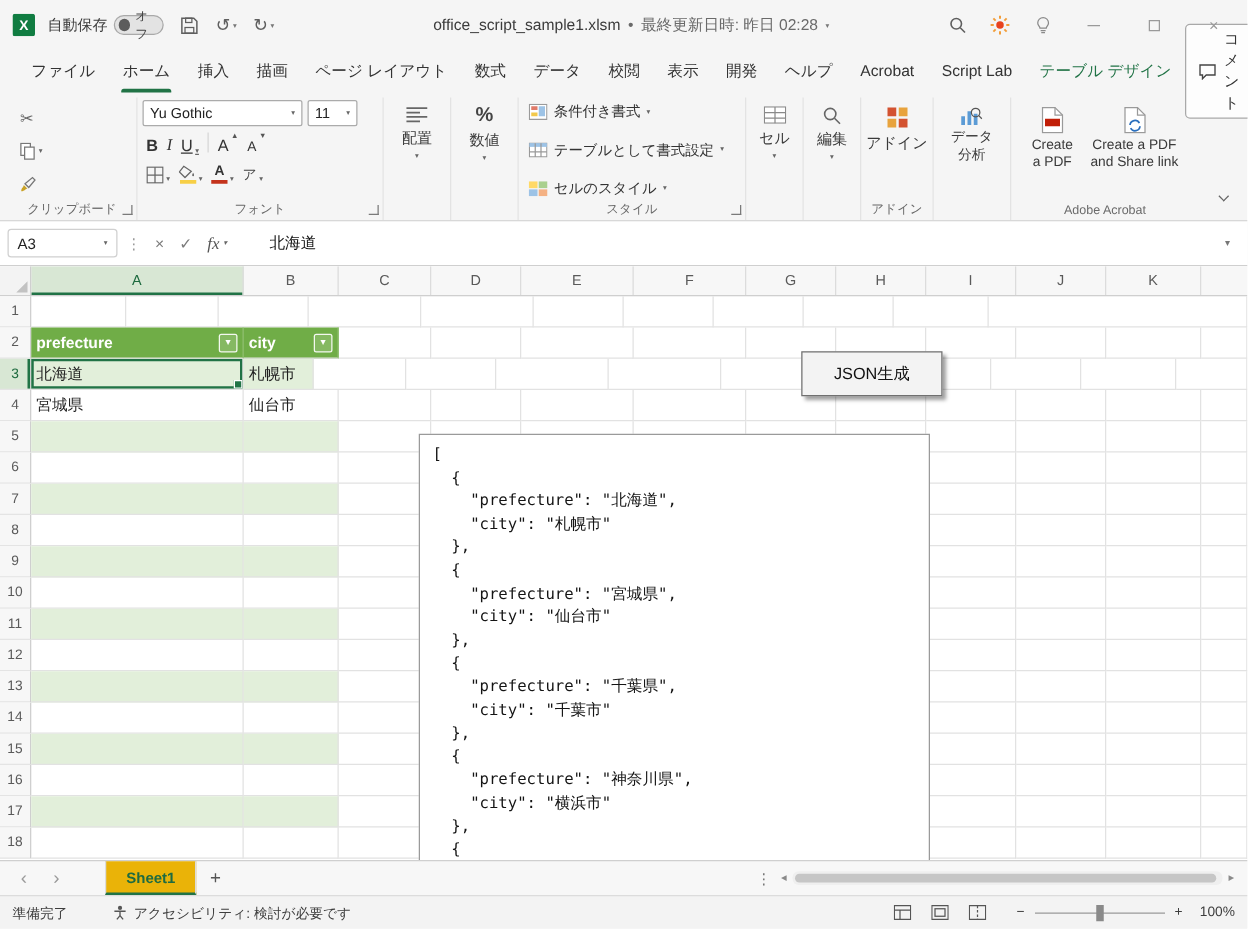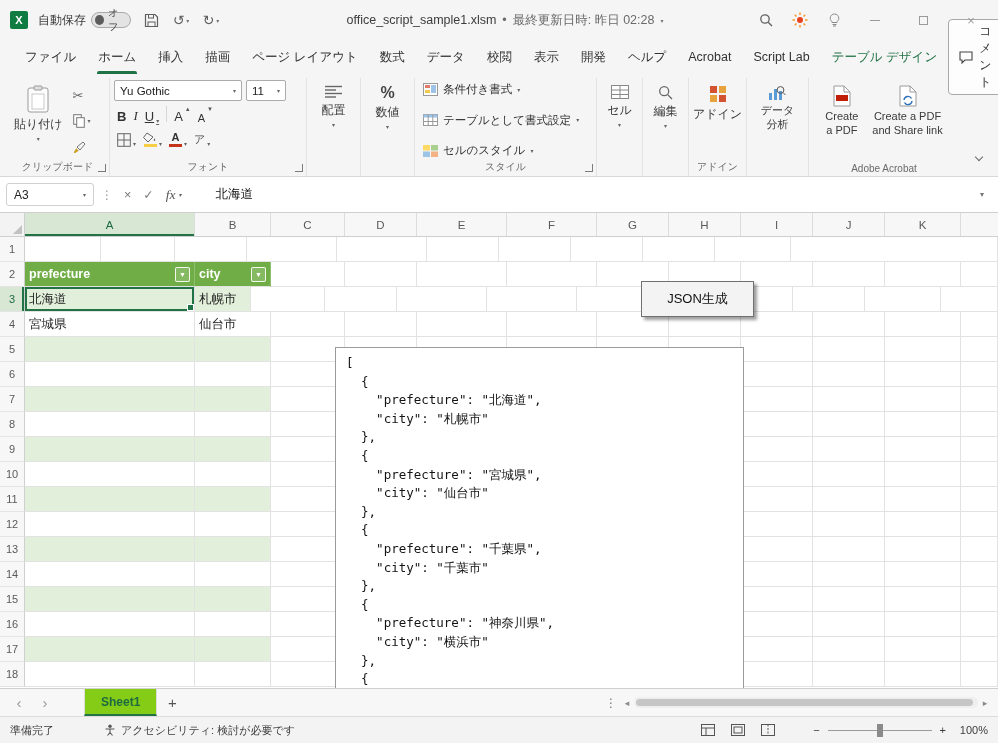--- a/index.html
+++ b/index.html
@@ -103,31 +103,31 @@
   .filter-btn{width:15px;height:15px;min-width:15px;border:1px solid rgba(255,255,255,.9);border-radius:2px;background:rgba(255,255,255,.15);color:#fff;font-size:7px;display:flex;align-items:center;justify-content:center}
   .cell.selected{box-shadow:inset 0 0 0 2px var(--accent)}
   .cell.selected::after{content:"";position:absolute;right:0;bottom:0;width:5px;height:5px;background:var(--accent);border:1px solid #fff}
   .json-box{position:absolute;left:335px;top:134px;width:409px;height:346px;background:#fff;border:1px solid #9a9a9a;padding:6px 10px;overflow:hidden;z-index:5}
   .json-box pre{font-family:"DejaVu Sans Mono","Liberation Mono",monospace;font-size:12.5px;line-height:18.6px;color:#141414;white-space:pre}
   .json-gen-btn{position:absolute;left:641px;top:68px;width:113px;height:36px;background:#f3f3f3;border:1px solid #707070;box-shadow:3px 3px 3px rgba(0,0,0,.38);font-size:13px;color:#111;font-family:inherit;z-index:6}
 
   
   .sheet-bar{height:28px;background:#f7f7f7;border-top:1px solid #cfcfcf;display:flex;align-items:stretch;padding:0 6px}
   .sheet-nav{width:26px;display:flex;align-items:center;justify-content:center;color:#9a9a9a;font-size:15px}
-  .sheet-tab{margin-left:26px;padding:0 16px;display:flex;align-items:center;background:#84cc16;border-left:1px solid #dcdcdc;border-right:1px solid #dcdcdc;border-bottom:2px solid var(--accent);color:#1e6b41;font-weight:700;font-size:12px}
+  .sheet-tab{margin-left:26px;padding:0 16px;display:flex;align-items:center;background:#eab308;border-left:1px solid #dcdcdc;border-right:1px solid #dcdcdc;border-bottom:2px solid var(--accent);color:#1e6b41;font-weight:700;font-size:12px}
   .add-sheet{width:30px;display:flex;align-items:center;justify-content:center;color:#555;font-size:15px}
   .sb-spacer{flex:1}
   .sb-dots{width:18px;display:flex;align-items:center;justify-content:center;color:#777}
   .hscroll{width:372px;display:flex;align-items:center;gap:2px;padding:0 2px}
   .hs-arrow{color:#8a8a8a;font-size:9px;width:10px;text-align:center}
   .hs-track{flex:1;position:relative;height:11px;background:#efefef;border-radius:5px}
   .hs-thumb{position:absolute;left:2px;right:5px;top:2px;height:7px;background:#c6c6c6;border-radius:3.5px}
 
   
-  .status-bar{height:20px;background:#f3f3f3;border-top:1px solid #dcdcdc;display:flex;align-items:center;padding:13px 10px;gap:24px;font-size:11px;color:#3d3d3d}
+  .status-bar{height:20px;background:#f3f3f3;border-top:1px solid #dcdcdc;display:flex;align-items:center;padding:13px 10px;gap:10px;font-size:11px;color:#3d3d3d}
   .status-ready{margin-right:26px}
   .acc-status{display:flex;align-items:center;gap:5px}
   .st-spacer{flex:1}
   .view-icons{display:flex;align-items:center;gap:16px;margin-right:14px}
   .zoom-ctl{display:flex;align-items:center;gap:8px}
   .zoom-slider{width:104px;height:13px;position:relative}
   .zs-track{position:absolute;left:0;right:0;top:6px;height:1.5px;background:#9a9a9a}
   .zs-thumb{position:absolute;left:50%;top:0;width:6px;height:13px;background:#8a8a8a;transform:translateX(-50%)}
   .zoom-label{width:34px;text-align:right}
 </style>
@@ -233,31 +233,20 @@
         <span>コメント</span>
       </button>
 
     </div>
   </div>
 
   <div class="ribbon">
 
     <div class="rgroup" style="width:104px">
       <div class="rg-content">
-        <div class="big-btn">
-          <span>
-              <svg width="24" height="28" viewBox="0 0 24 28">
-                <rect x="2" y="3" width="20" height="24" rx="2" fill="#fdfdfd" stroke="#9a9a9a"></rect>
-                <rect x="8" y="1" width="8" height="4" rx="1" fill="#e0e0e0" stroke="#9a9a9a"></rect>
-                <rect x="6" y="9" width="12" height="15" fill="#fff" stroke="#c9c9c9"></rect>
-              </svg>
-            </span>
-          <span class="bb-label">貼り付け</span>
-          <span class="chev">▾</span>
-        </div>
         <div class="mini-col">
           <span class="mini-btn">
               <span class="scissors">✂</span>
             </span>
           <span class="mini-btn">
               <span>
                 <svg width="12" height="14" viewBox="0 0 12 14">
                   <rect x="0.7" y="0.7" width="7.6" height="9.6" fill="#fff" stroke="#777"></rect>
                   <rect x="3.7" y="3.7" width="7.6" height="9.6" fill="#fff" stroke="#777"></rect>
                 </svg>

